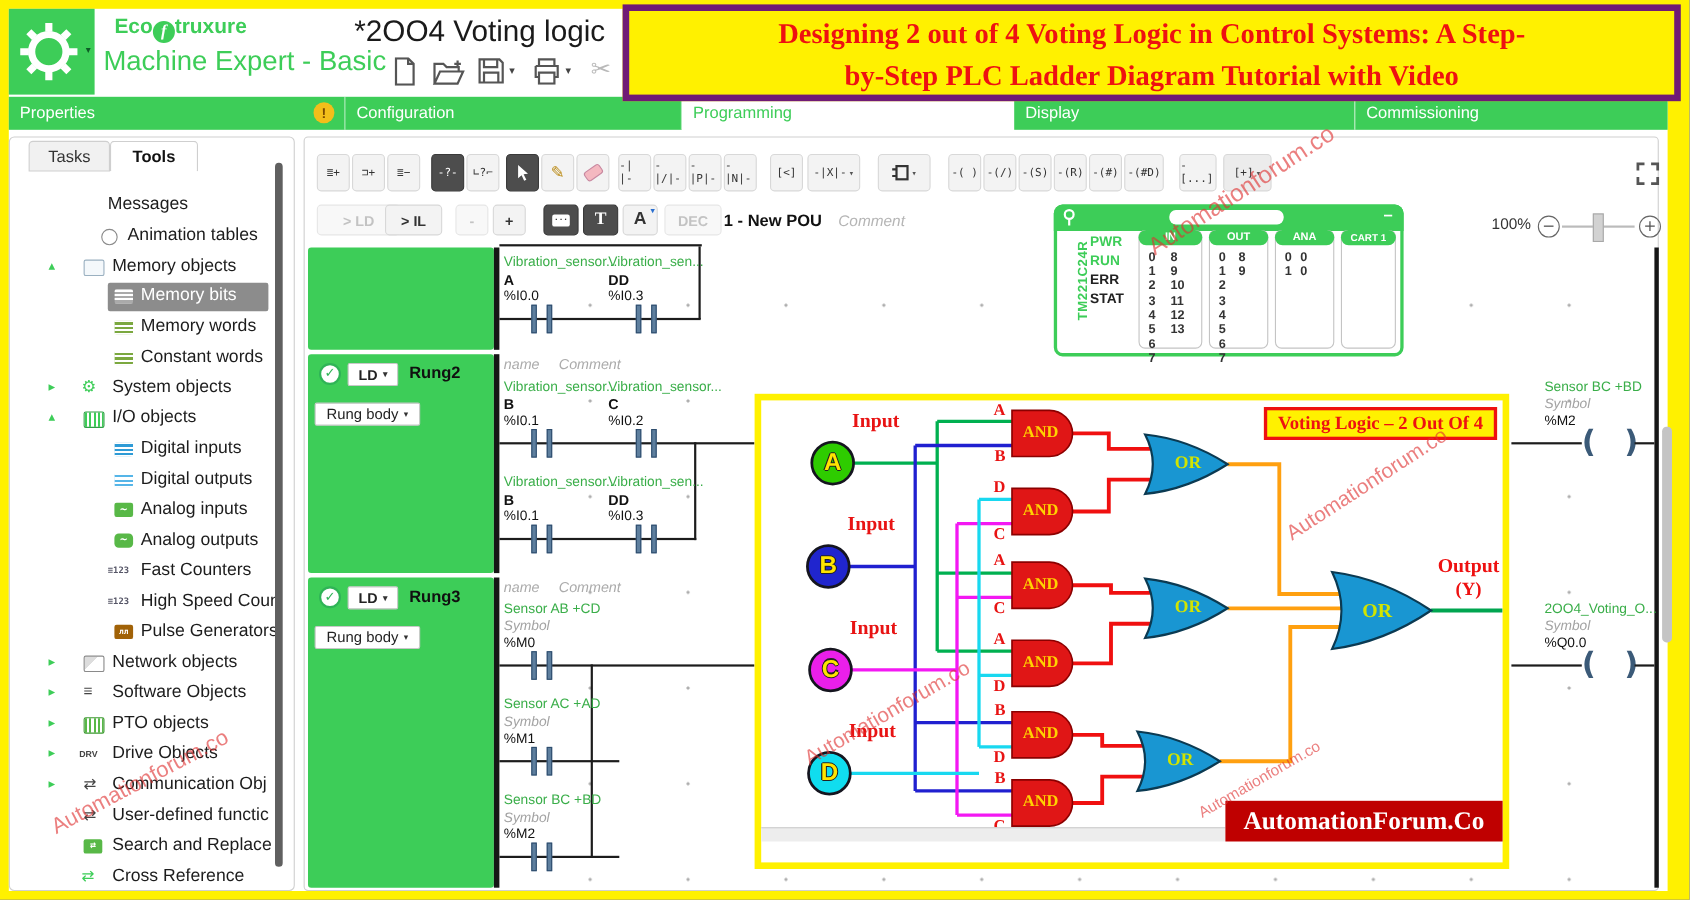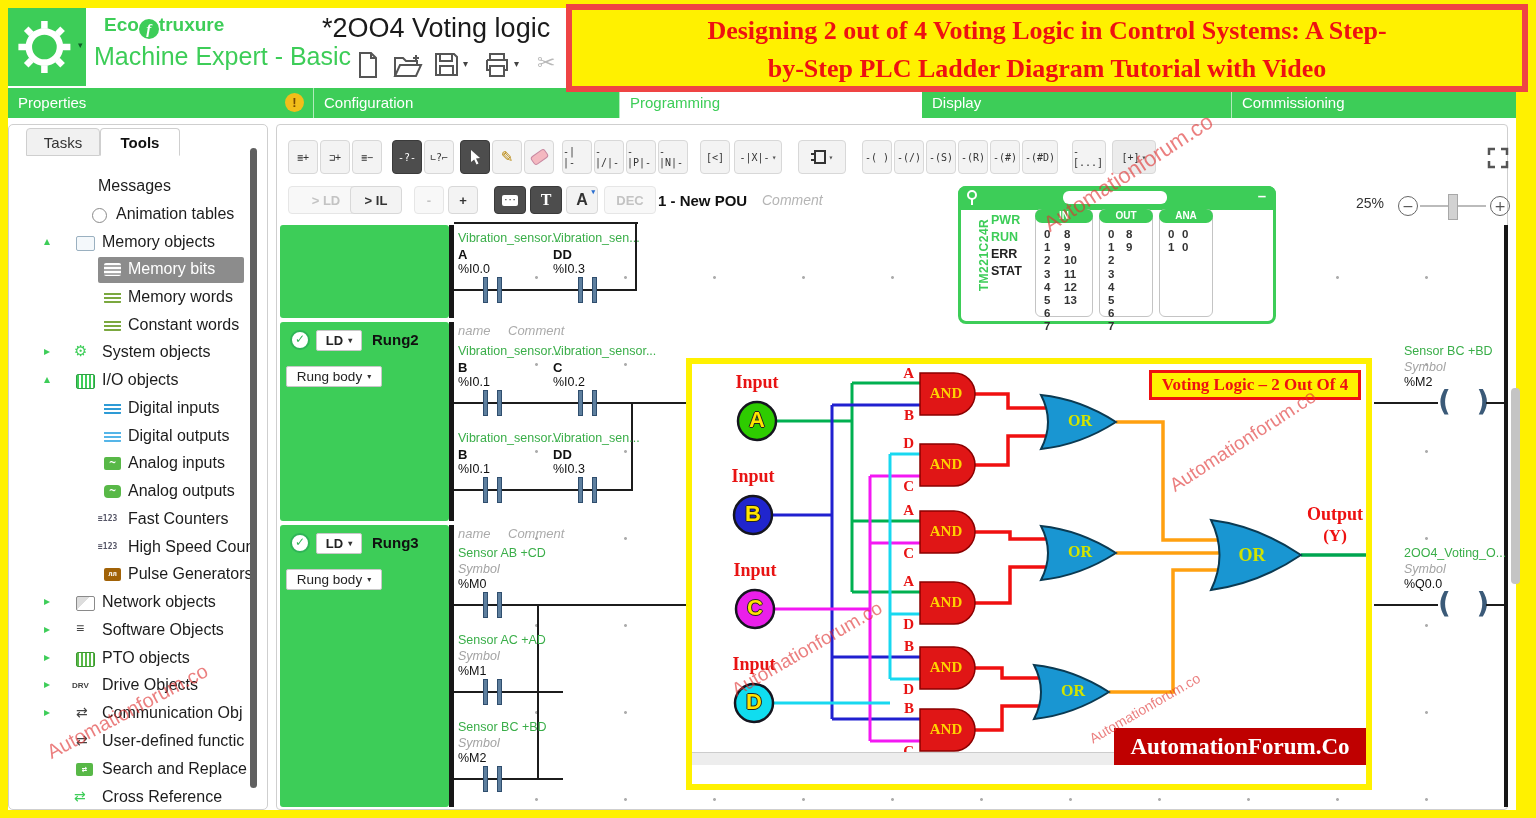--- a/index.html
+++ b/index.html
@@ -57,25 +57,25 @@
          color:#fff;font:bold 10px/14px "Liberation Sans",sans-serif;text-align:center;}
   .dcol{position:absolute;top:18px;font:bold 11.5px/13.2px "Liberation Sans",sans-serif;color:#333;white-space:pre-line;}
   .led{position:absolute;left:30px;font:bold 12.5px "Liberation Sans",sans-serif;}
   
   .ovl{position:absolute;left:686px;top:358px;width:686px;height:432px;background:#fff;
        border:6px solid #FFF100;box-sizing:border-box;z-index:10;}
   .serif{font-family:"Liberation Serif",serif;}
   .glbl{position:absolute;width:26px;text-align:right;color:#E81313;font:bold 15px "Liberation Serif",serif;}
   .gatetxt{position:absolute;width:44px;text-align:center;color:#FFD300;font:bold 15px "Liberation Serif",serif;}
   .ortxt{position:absolute;width:40px;text-align:center;color:#D2E400;font:bold 16px "Liberation Serif",serif;}
-  .incap{position:absolute;width:64px;text-align:center;color:#E81313;font:bold 18px "Liberation Serif",serif;}
+  .incap{position:absolute;width:64px;text-align:center;color:#E81313;font:bold 18px "Liberation Serif",serif;margin-left:39px;}
   .inlet{position:absolute;width:40px;text-align:center;color:#FFE400;font:bold 22px "Liberation Sans",sans-serif;
          text-shadow:-1px 0 #222,1px 0 #222,0 -1px #222,0 1px #222;}
   .wm{position:absolute;color:rgba(222,48,48,.62);font-size:20px;white-space:nowrap;z-index:30;pointer-events:none;}
-  .banner{position:absolute;left:566px;top:4px;width:962px;height:88px;background:#FFF100;border:6px solid #ef4444;
+  .banner{position:absolute;left:566px;top:4px;width:962px;height:88px;background:#FFF100;border:6px solid #701a75;
           box-sizing:border-box;z-index:20;text-align:center;color:#EE1111;
           font:bold 26px/38px "Liberation Serif",serif;padding-top:2px;}
   svg{display:block;}
 </style>
 </head>
 <body>
 
 <div id="root">
   <div class="app"></div>
 
@@ -343,21 +343,21 @@
       <span>DEC</span>
     </div>
   <div class="abs" style="left:658px;top:192px;font:bold 15px 'Liberation Sans',sans-serif;color:#111;">1 - New POU</div>
   <div class="abs" style="left:762px;top:192px;font:italic 14px 'Liberation Sans',sans-serif;color:#b5b5b5;">Comment</div>
 
   <div class="abs" style="left:1486px;top:146px;">
     <svg width="24" height="24" viewBox="0 0 24 24">
         <path d="M3,9 V3 H9 M15,3 H21 V9 M21,15 V21 H15 M9,21 H3 V15" fill="none" stroke="#555" stroke-width="2.5"></path>
       </svg>
     </div>
-  <div class="abs" style="left:1356px;top:195px;font-size:14px;color:#333;">25%</div>
+  <div class="abs" style="left:1356px;top:195px;font-size:14px;color:#333;">100%</div>
   <div class="abs" style="left:1398px;top:196px;width:20px;height:20px;border:1.5px solid #666;border-radius:50%;text-align:center;font:14px/18px 'DejaVu Sans',sans-serif;color:#555;box-sizing:border-box;">−</div>
   <div class="abs" style="left:1420px;top:205px;width:66px;height:2px;background:#bbb;"></div>
   <div class="abs" style="left:1448px;top:194px;width:8px;height:24px;background:#d2d2d2;border:1px solid #a8a8a8;"></div>
   <div class="abs" style="left:1490px;top:196px;width:20px;height:20px;border:1.5px solid #666;border-radius:50%;text-align:center;font:14px/18px 'DejaVu Sans',sans-serif;color:#555;box-sizing:border-box;">+</div>
 
   <div class="dev">
     <div class="abs" style="left:-3px;top:-3px;right:-3px;height:24px;background:#3DCD58;border-radius:8px 8px 0 0;">
       <svg class="abs" style="left:7px;top:4px;" width="14" height="16" viewBox="0 0 14 16">
           <circle cx="7" cy="5" r="4" fill="none" stroke="#fff" stroke-width="2"></circle>
           <path d="M7,9 V15" stroke="#fff" stroke-width="2"></path>
@@ -399,20 +399,23 @@
 7</div>
       <div class="dcol" style="left:26px;">8
 9</div>
     </div>
     <div class="dbox" style="left:198px;top:20px;width:54px;height:108px;">
       <div class="dhead">ANA</div>
       <div class="dcol" style="left:8px;">0
 1</div>
       <div class="dcol" style="left:22px;">0
 0</div>
+    </div>
+    <div class="dbox" style="left:258px;top:20px;width:50px;height:108px;">
+      <div class="dhead" style="font-size:9px;">CART 1</div>
     </div>
   </div>
 
   <div class="rung" style="top:225px;height:93px;"></div>
   <div class="rung" style="top:322px;height:199px;"></div>
   <div class="rung" style="top:525px;height:282px;"></div>
   <div class="rail" style="top:225px;height:93px;"></div>
   <div class="rail" style="top:322px;height:199px;"></div>
   <div class="rail" style="top:525px;height:282px;"></div>
   <div class="abs" style="left:1504px;top:225px;width:4px;height:582px;background:#161616;"></div>

